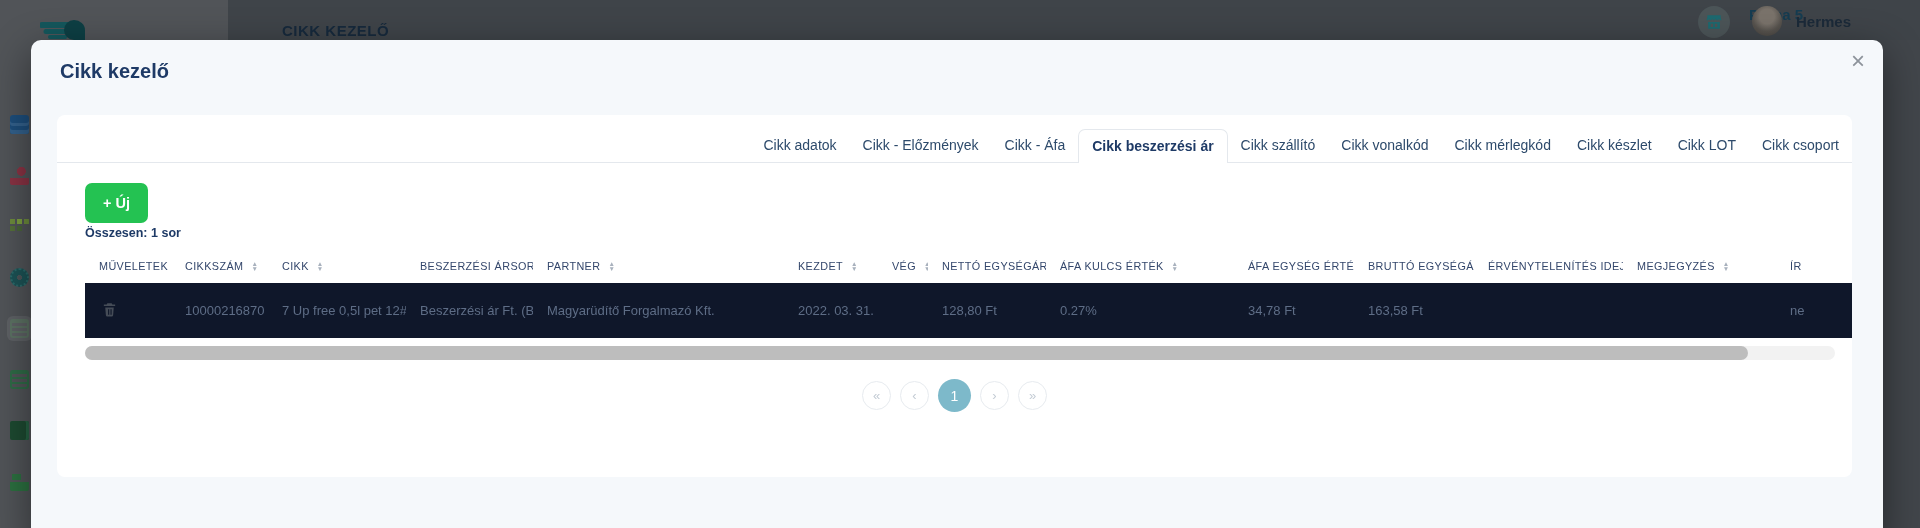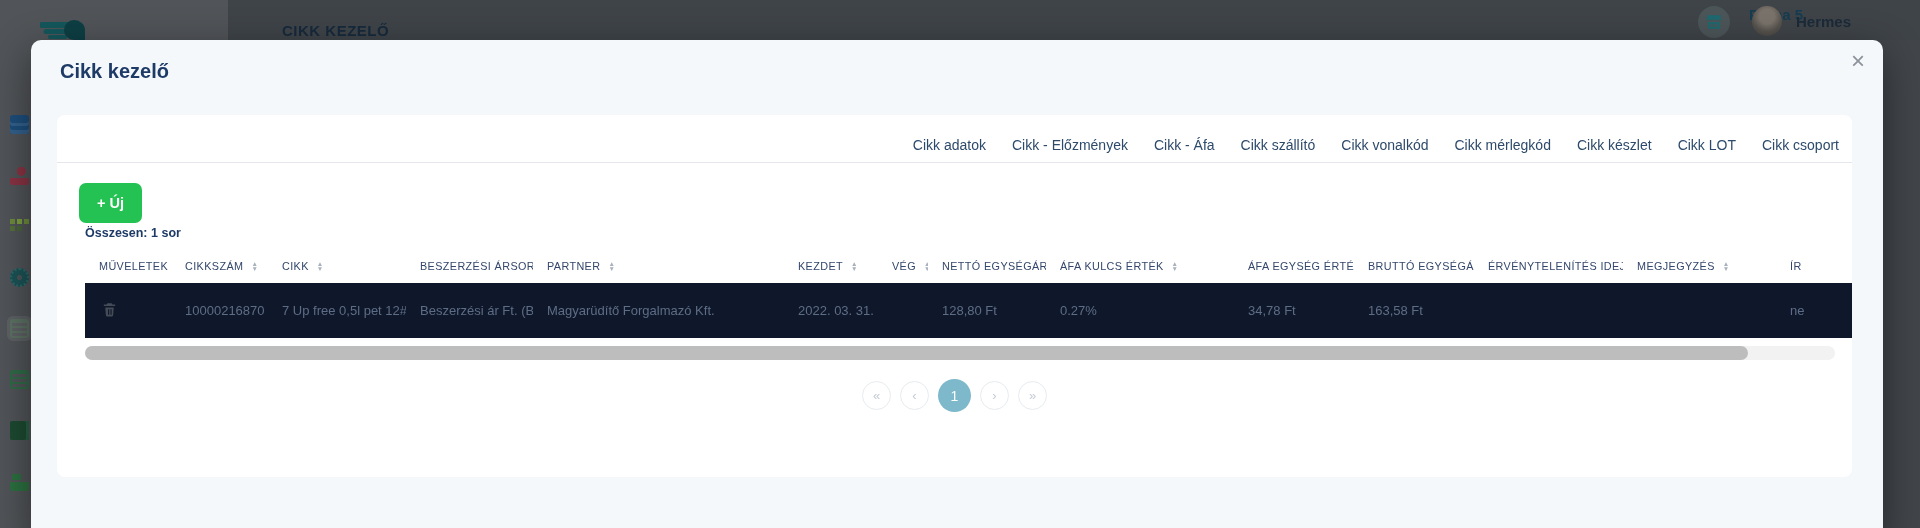--- a/index.html
+++ b/index.html
@@ -43,21 +43,21 @@
   .modal-title { margin:18px 0 0 29px; font-size:20px; line-height:26px; font-weight:700; color:#1e3a66; }
   .close { position:absolute; top:3px; right:12px; font-size:24px; line-height:24px; color:#8d939b; cursor:pointer; padding:6px; }
 
   .card { margin:31px 31px 0 26px; height:362px; background:#fff; border-radius:8px; overflow:hidden; position:relative; }
 
   .tabbar { display:flex; padding:14px 0 0 23px; border-bottom:1px solid #e4e8ed;justify-content:flex-end; }
   .tab { padding:8px 13px 9px; font-size:14px; color:#2d4a6b; white-space:nowrap; cursor:pointer; }
   .tab.active { font-weight:700; color:#1e3a66; background:#fff; border:1px solid #e4e8ed; border-bottom:0;
                 border-radius:7px 7px 0 0; margin-bottom:-1px; }
 
-  .btn-new { margin:20px 0 0 22px; height:40px; padding:0 18px; border:none; border-radius:7px;
+  .btn-new { margin:20px 0 0 28px; height:40px; padding:0 18px; border:none; border-radius:7px;
              background:#24c252; color:#fff; font-weight:700; font-size:14.5px; cursor:pointer;
              display:inline-flex; align-items:center; font-family:inherit; }
   .summary { margin:3px 0 0 28px; font-size:12.5px; font-weight:700; color:#1e3a66; }
 
   .table-wrap { margin:9px 0 0 28px; width:1767px; overflow:hidden; }
   table { border-collapse:collapse; table-layout:fixed; width:1791px; }
   th { height:34px; text-align:right; font-size:10.8px; font-weight:400; letter-spacing:.4px; color:#33466b;
        padding:0 6px 0 14px; white-space:nowrap; overflow:hidden; }
   .th-inner { display:flex; align-items:center; gap:8px; }
   .sort { display:inline-flex; flex-direction:column; line-height:5px; font-size:6.5px; color:#a8b1bd; cursor:pointer; }
@@ -132,20 +132,21 @@
 
 <div class="modal">
   <h1 class="modal-title">Cikk kezelő</h1>
   <span class="close">×</span>
 
   <div class="card">
     <div class="tabbar">
         <div class="tab">Cikk adatok</div>
         <div class="tab">Cikk - Előzmények</div>
         <div class="tab">Cikk - Áfa</div>
+        <div class="tab active">Cikk beszerzési ár</div>
         <div class="tab">Cikk szállító</div>
         <div class="tab">Cikk vonalkód</div>
         <div class="tab">Cikk mérlegkód</div>
         <div class="tab">Cikk készlet</div>
         <div class="tab">Cikk LOT</div>
         <div class="tab">Cikk csoport</div>
       </div>
 
     <button class="btn-new">+ Új</button>
     <div class="summary">Összesen: 1 sor</div>

